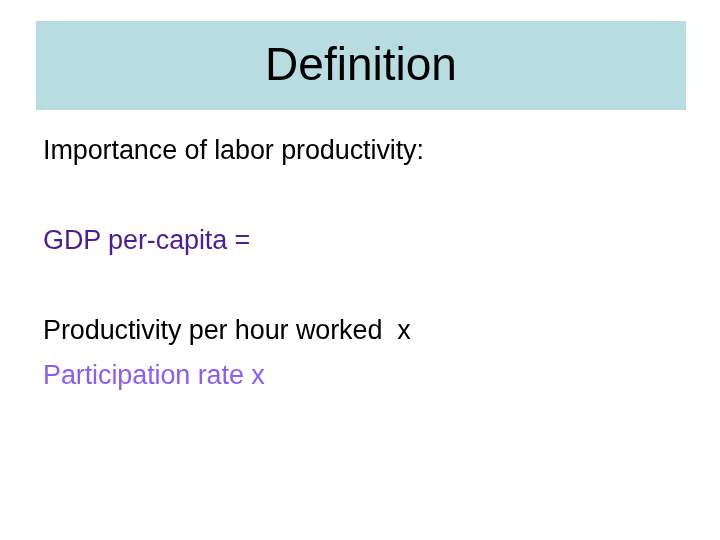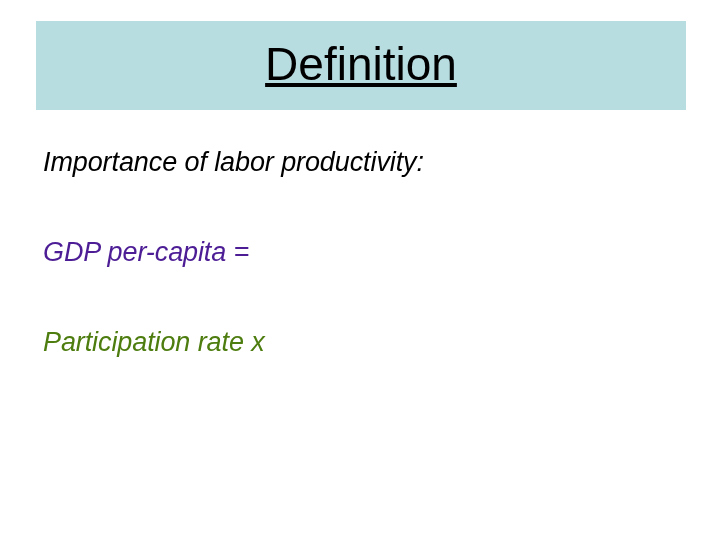--- a/index.html
+++ b/index.html
@@ -36,28 +36,26 @@
     font-size: 46px;
     font-weight: 400;
     color: #000000;
     line-height: 1;
     letter-spacing: 0px;
     white-space: pre;
     margin: 0;
     padding: 0;
     position: relative;
     top: -2px;
-    text-decoration: underline;
   }
   .body-block {
     position: absolute;
     left: 43px;
-    top: 140px;
+    top: 128px;
     width: 660px;
-    font-style: italic;
   }
   .body-line {
     font-family: "Liberation Sans", sans-serif;
     font-size: 27px;
     font-weight: 400;
     color: #000000;
     line-height: 45px;
     height: 45px;
     white-space: pre;
     margin: 0;
@@ -75,16 +73,17 @@
 
   <div class="title-band" style="background: rgb(184, 221, 225);">
     <h1 class="slide-title" style="color: rgb(0, 0, 0);">Definition</h1>
   </div>
 
   <div class="body-block">
     <p class="body-line" style="color: rgb(0, 0, 0);">Importance of labor productivity:</p>
     <p class="body-line blank"> </p>
     <p class="body-line" style="color: #4c1d95;">GDP per-capita =</p>
     <p class="body-line blank"> </p>
-    <p class="body-line" style="color: #4d7c0f;">Participation rate x</p>
+    <p class="body-line" style="color: rgb(0, 0, 0);">Productivity per hour worked  x</p>
+    <p class="body-line" style="color: #8b5cf6;">Participation rate x</p>
   </div>
 
 </div>
 
 </body></html>

